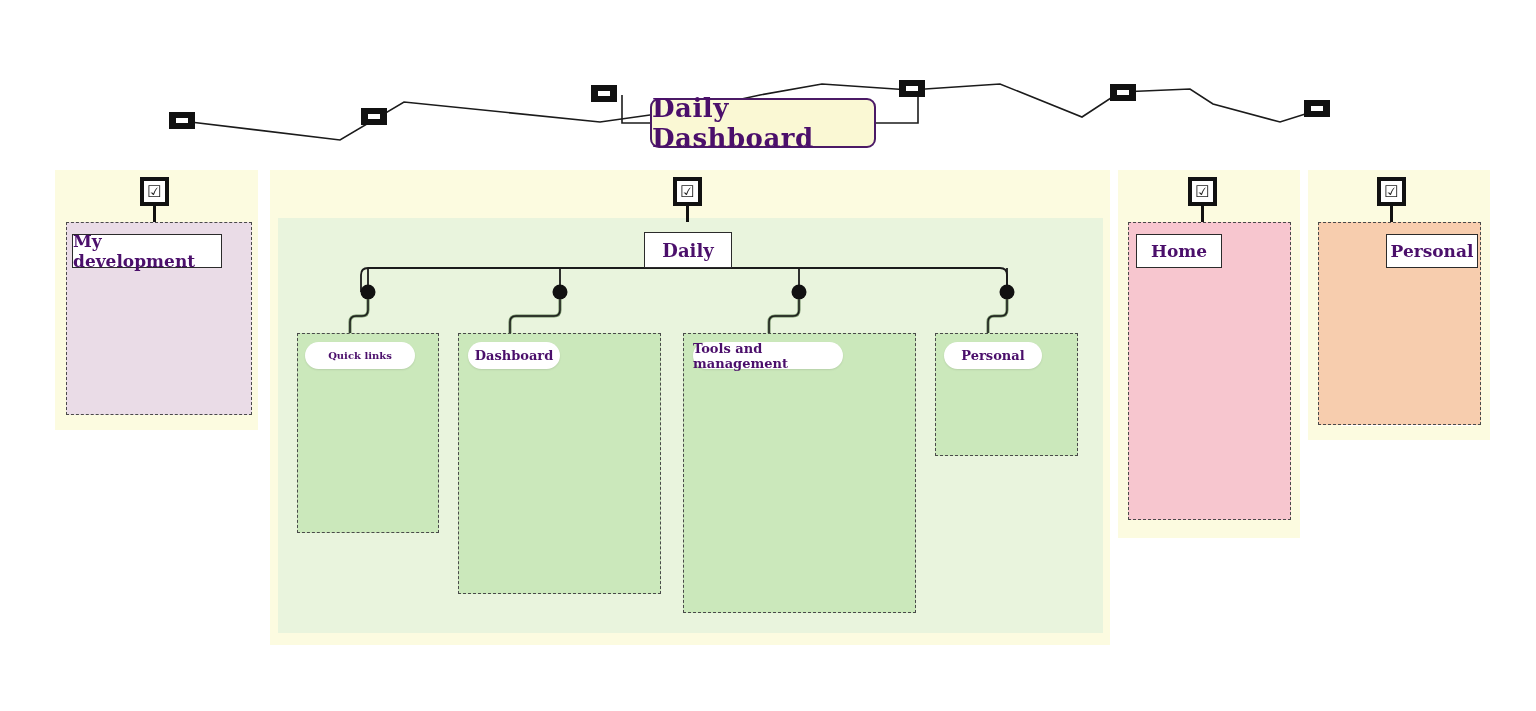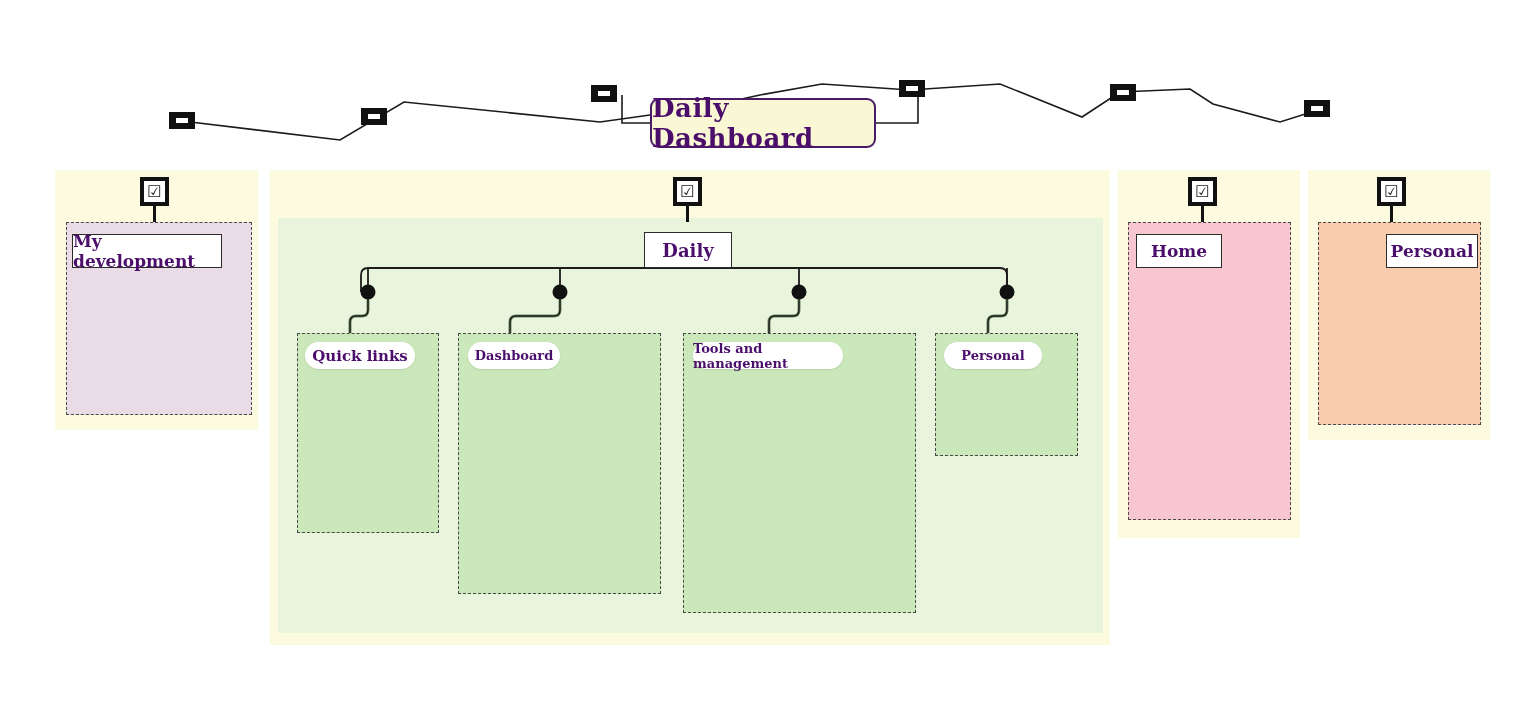--- a/index.html
+++ b/index.html
@@ -264,21 +264,21 @@
   <path d="M 560,299 L 560,310 Q 560,316 554,316 L 516,316 Q 510,316 510,322 L 510,345" fill="none" stroke="#6f8a63" stroke-width="3"></path>
   <path d="M 560,299 L 560,310 Q 560,316 554,316 L 516,316 Q 510,316 510,322 L 510,345" fill="none" stroke="#1b1b1b" stroke-width="1.4"></path>
   <path d="M 799,299 L 799,310 Q 799,316 793,316 L 775,316 Q 769,316 769,322 L 769,345" fill="none" stroke="#6f8a63" stroke-width="3"></path>
   <path d="M 799,299 L 799,310 Q 799,316 793,316 L 775,316 Q 769,316 769,322 L 769,345" fill="none" stroke="#1b1b1b" stroke-width="1.4"></path>
   <path d="M 1007,299 L 1007,310 Q 1007,316 1001,316 L 994,316 Q 988,316 988,322 L 988,345" fill="none" stroke="#6f8a63" stroke-width="3"></path>
   <path d="M 1007,299 L 1007,310 Q 1007,316 1001,316 L 994,316 Q 988,316 988,322 L 988,345" fill="none" stroke="#1b1b1b" stroke-width="1.4"></path>
 </svg>
 
 <div class="panel panel-green" style="left:297px; top:333px; width:142px; height:200px;"></div>
 <div class="node-chip chip-rounded" style="left:305px; top:342px; width:110px; height:27px;">
-  <span class="chip-label" style="font-size:15px;">Quick links</span>
+  <span class="chip-label" style="font-size:10px;">Quick links</span>
 </div>
 <div class="elbow" style="left:313px; top:369px; width:12px; height:152px;"></div>
 <div class="rowlist" style="left:322px; top:388px; width:112px;">
   <div class="row" style="min-height:35px;">
     <span class="row-icon">📩</span>
     <span class="row-text">Email</span>
     <span class="row-underline" style="width:106px;"></span>
   </div>
   <div class="row" style="min-height:35px;">
     <span class="row-icon">📅</span>

